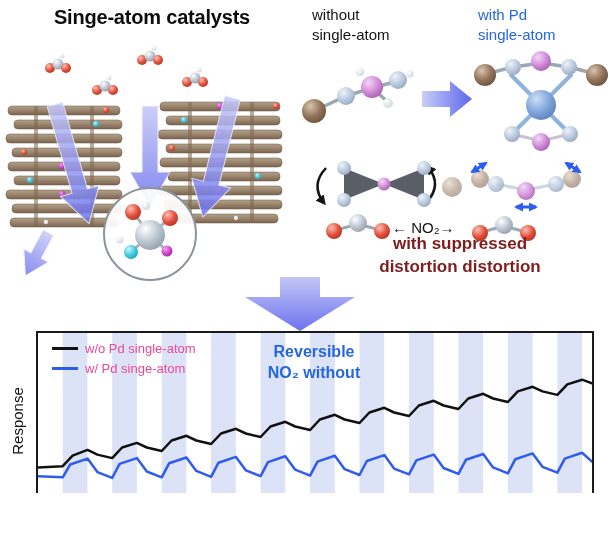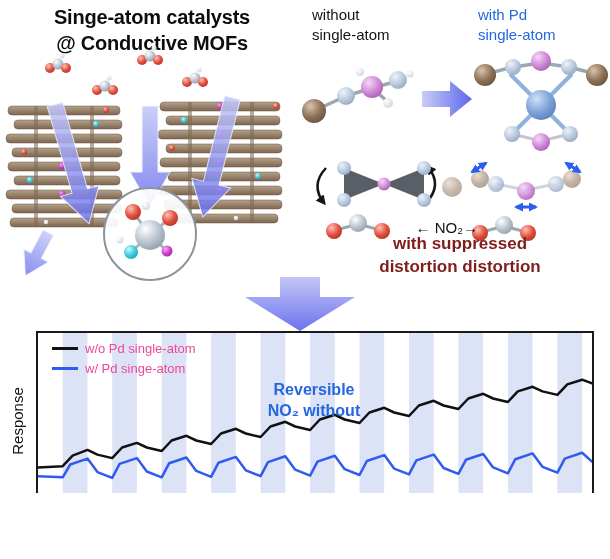--- a/index.html
+++ b/index.html
@@ -2,21 +2,21 @@
 <html><head>
 <meta charset="utf-8">
 <style>
   * { margin:0; padding:0; box-sizing:border-box; }
   body { font-family:"Liberation Sans", sans-serif; background:#ffffff; }
   .canvas { position:relative; width:610px; height:493px; background:#fff; overflow:hidden; }
   .abs { position:absolute; }
   .title { font-size:20px; font-weight:bold; color:#0d0d0d; line-height:1.3; letter-spacing:-0.2px; text-align:center; }
   .lbl { font-size:15px; line-height:1.3; color:#141414; text-align:left; }
   .suppressed { font-size:17px; font-weight:bold; line-height:1.35; text-align:center; }
-  .no2-exchange { font-size:15px; color:#111; text-align:right; }
+  .no2-exchange { font-size:15px; color:#111; text-align:left; }
   .plot { border:2px solid #1a1a1a; background:#fff; }
   .legend .lrow { display:flex; align-items:center; margin-bottom:5px; }
   .legend-swatch { display:inline-block; width:26px; height:3px; margin-right:7px; }
   .ltext { font-size:13px; color:#ec4899; white-space:nowrap; }
   .annotation { font-size:16px; font-weight:bold; text-align:center; line-height:1.3; }
   .axis-label { font-size:15px; color:#111; text-align:center; }
 </style>
 </head>
 <body>
 
@@ -87,21 +87,20 @@
           <path d="M0,0 L9,4.5 L0,9 Z" fill="#2a5df0"></path>
         </marker>
       <marker id="mBluR" markerUnits="userSpaceOnUse" markerWidth="9" markerHeight="9" refX="2" refY="4.5" orient="auto">
           <path d="M9,0 L0,4.5 L9,9 Z" fill="#2a5df0"></path>
         </marker>
     </defs>
   </svg>
 
   <div class="title abs" style="left:6px; top:4px; width:292px;">
     <div>Singe-atom catalysts</div>
-    <div>@ Conductive MOFs</div>
   </div>
 
   <div class="lbl abs" style="left:312px; top:5px; width:126px;">
     <div>without</div>
     <div>single-atom</div>
   </div>
   <div class="lbl abs blue-text" style="left: 478px; top: 5px; width: 128px; color: rgb(36, 103, 224);">
     <div>with Pd</div>
     <div>single-atom</div>
   </div>
@@ -329,21 +328,21 @@
     <div class="legend abs" style="left:14px; top:8px;">
       <div class="lrow">
         <span class="legend-swatch" style="background: rgb(17, 17, 17);"></span>
         <span class="ltext">w/o Pd single-atom</span>
       </div>
       <div class="lrow">
         <span class="legend-swatch" style="background: rgb(47, 91, 240);"></span>
         <span class="ltext">w/ Pd singe-atom</span>
       </div>
     </div>
-    <div class="annotation abs blue-text" style="left: 190px; top: 9px; width: 172px; color: rgb(36, 103, 224); margin-top: 38px;">
+    <div class="annotation abs blue-text" style="left: 190px; top: 9px; width: 172px; color: rgb(36, 103, 224);">
       <div>Reversible</div>
       <div>NO₂ without</div>
     </div>
   </div>
 
   <div class="axis-label abs" style="left:-30px; top:412px; width:96px; height:18px; transform:rotate(-90deg);">Response</div>
   <div class="axis-label abs" style="left:36px; top:527px; width:558px;">Time</div>
 
 </div>
 

